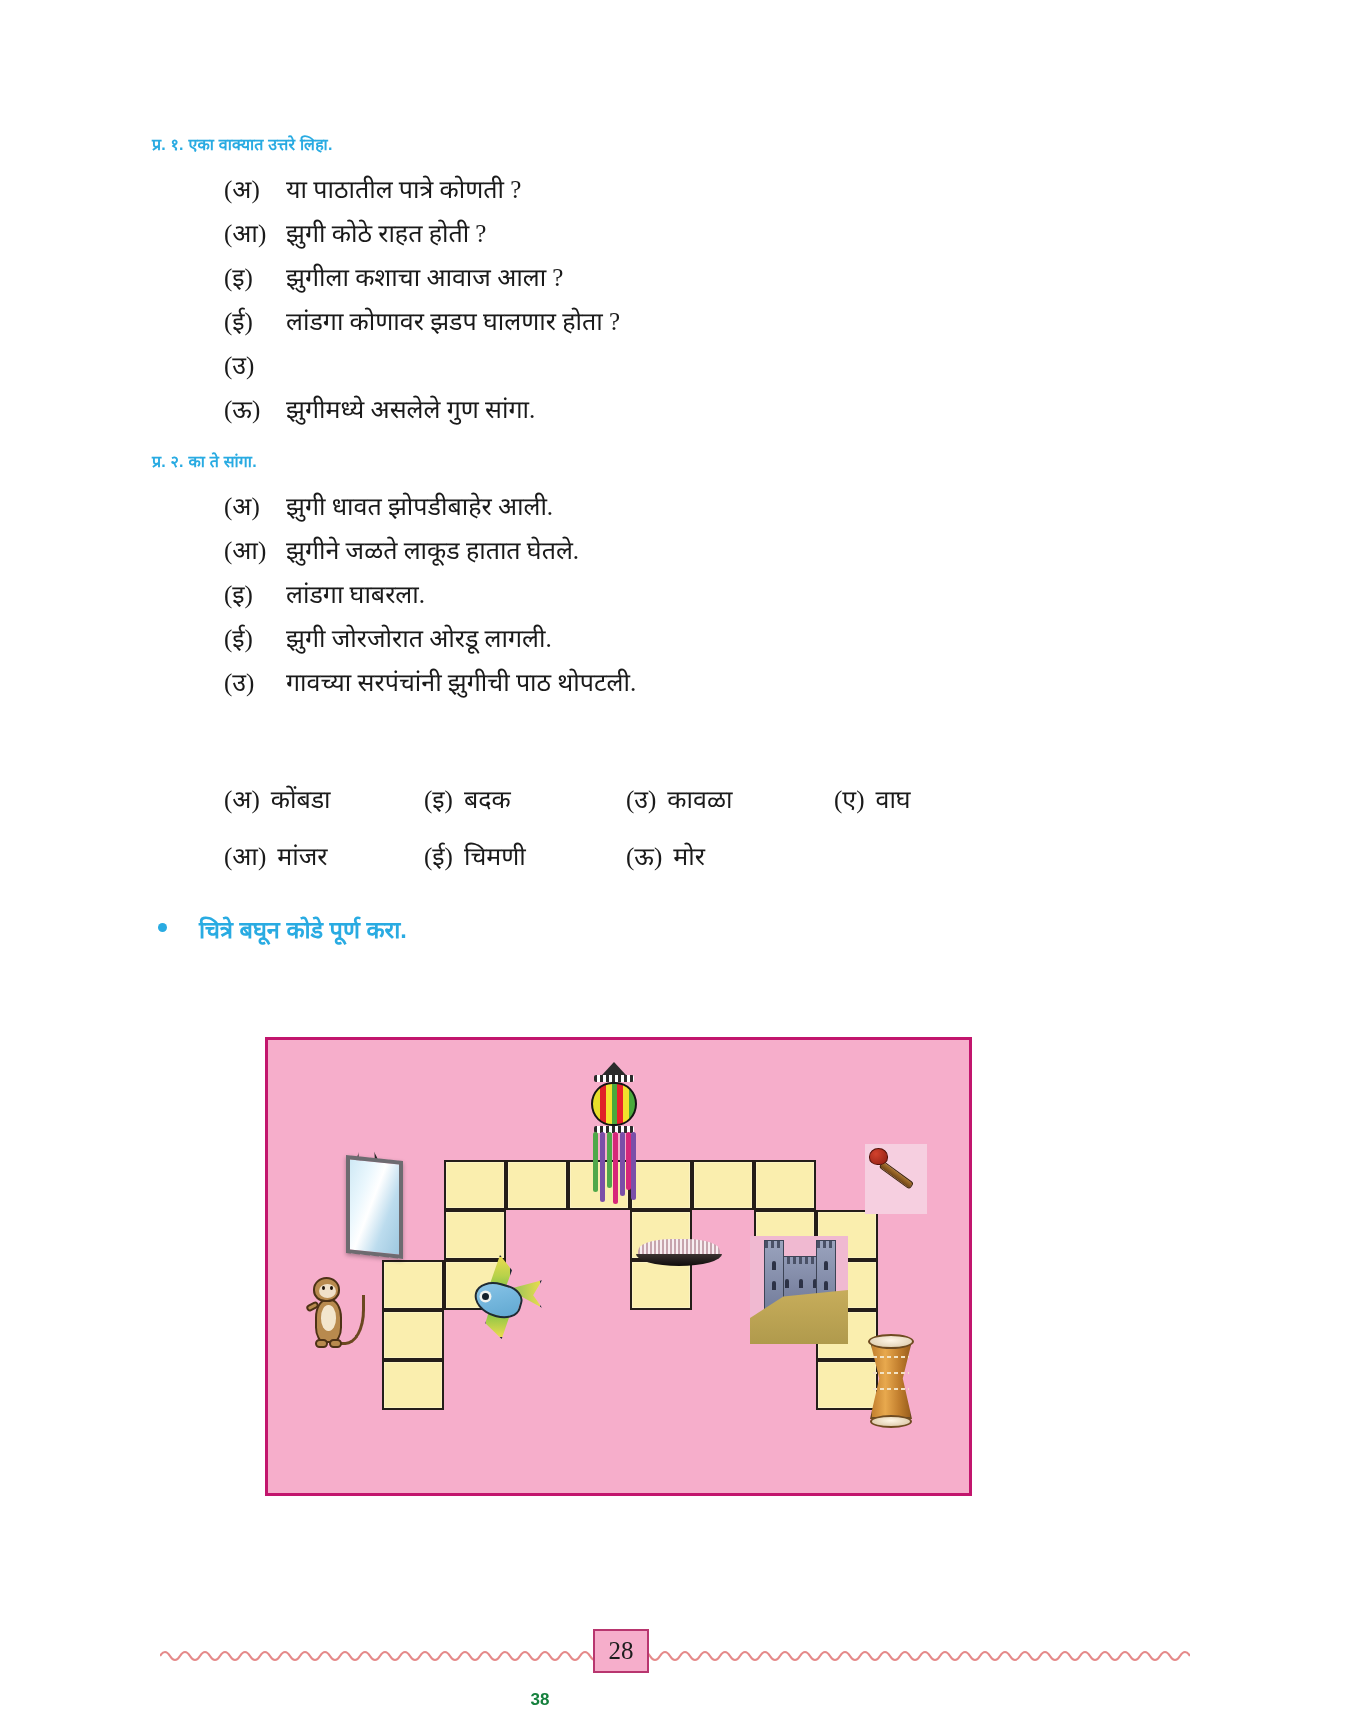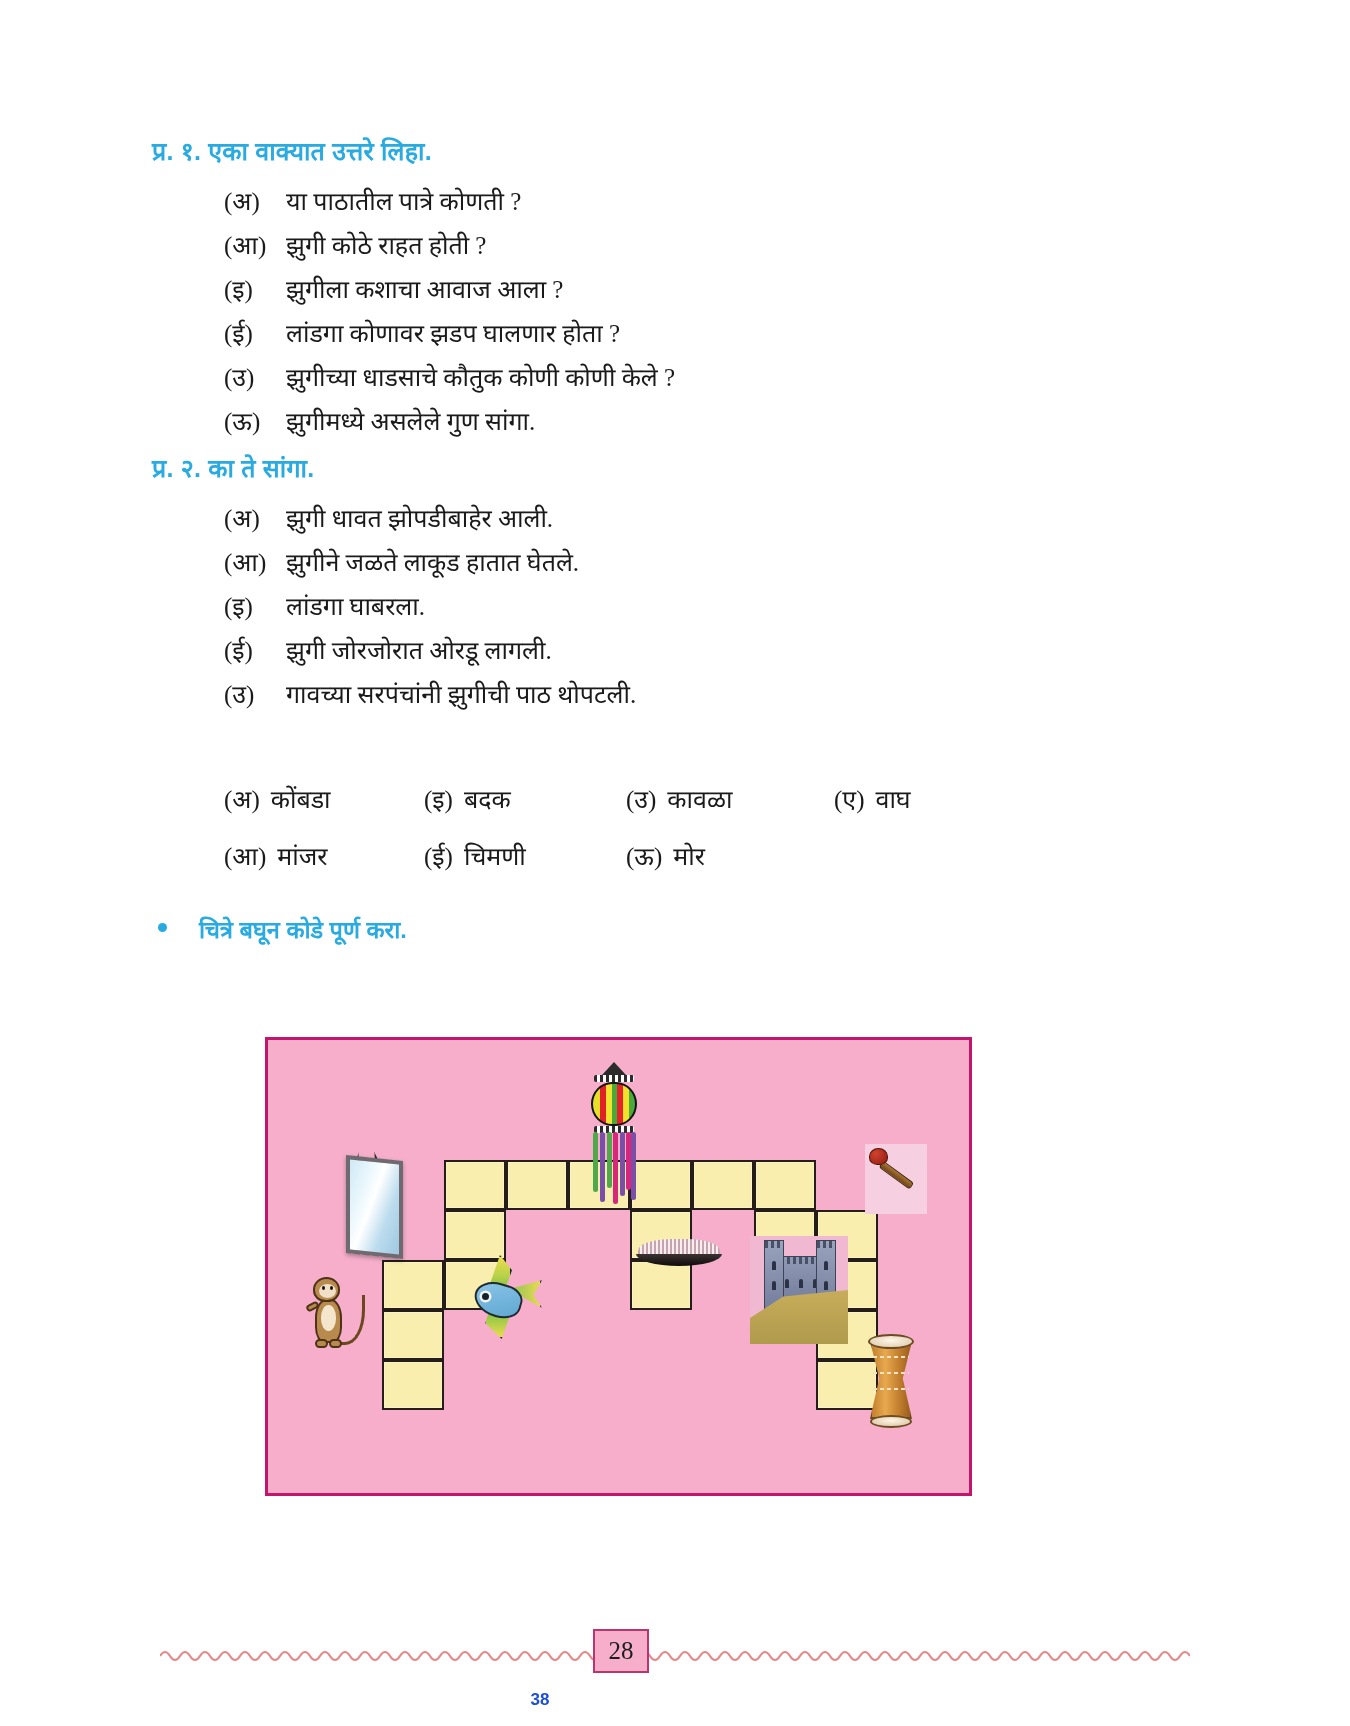--- a/index.html
+++ b/index.html
@@ -8,21 +8,21 @@
     background: #ffffff;
     font-family: "Liberation Serif", "DejaVu Serif", serif;
   }
   .page { position: relative; width: 1350px; height: 1726px; background:#fff; overflow: hidden; }
 
   
   .qblock { position: absolute; }
   .qhead {
     color: #29ABE2;
     font-weight: bold;
-    font-size: 25px;
+    font-size: 16px;
     letter-spacing: .2px;
     white-space: nowrap;
     font-family: "Liberation Sans", "DejaVu Sans", sans-serif;
   }
   .qhead-wide { font-size: 23.5px; }
   .subline {
     display: flex;
     align-items: baseline;
     font-size: 25px;
     color: #1a1a1a;
@@ -263,21 +263,21 @@
   }
   .page-badge {
     position: absolute; left: 593px; top: 1629px;
     width: 56px; height: 44px;
     background: #f6aecb; border: 2px solid #b8366f;
     display: flex; align-items: center; justify-content: center;
     font-size: 25px; color: #1d1d1d; z-index: 3;
   }
   .page-num-bottom {
     position: absolute; left: 0; top: 1690px; width: 1080px;
-    text-align: center; font-size: 17px; font-weight: bold; color: #1d4ed8;
+    text-align: center; font-size: 17px; font-weight: bold; color: #15803d;
     font-family: "Liberation Sans","DejaVu Sans",sans-serif;
   }
 </style>
 </head>
 <body>
 
 <div class="page">
 
   <div class="qblock" style="left:152px; top:133px;">
     <div class="qhead">प्र. १.  एका वाक्यात उत्तरे लिहा.</div>
@@ -293,21 +293,20 @@
       <div class="subline" style="margin-left:72px; margin-bottom:19px;">
         <span class="sublabel">(इ)</span>
         <span class="subtext">झुगीला कशाचा आवाज आला  ?</span>
       </div>
       <div class="subline" style="margin-left:72px; margin-bottom:19px;">
         <span class="sublabel">(ई)</span>
         <span class="subtext">लांडगा कोणावर झडप घालणार होता  ?</span>
       </div>
       <div class="subline" style="margin-left:72px; margin-bottom:19px;">
         <span class="sublabel">(उ)</span>
-        <span class="subtext">झुगीच्या धाडसाचे कौतुक कोणी कोणी केले  ?</span>
       </div>
       <div class="subline" style="margin-left:72px;">
         <span class="sublabel">(ऊ)</span>
         <span class="subtext">झुगीमध्ये असलेले गुण सांगा.</span>
       </div>
     </div>
   </div>
 
   <div class="qblock" style="left:152px; top:450px;">
     <div class="qhead">प्र. २.  का ते सांगा.</div>

